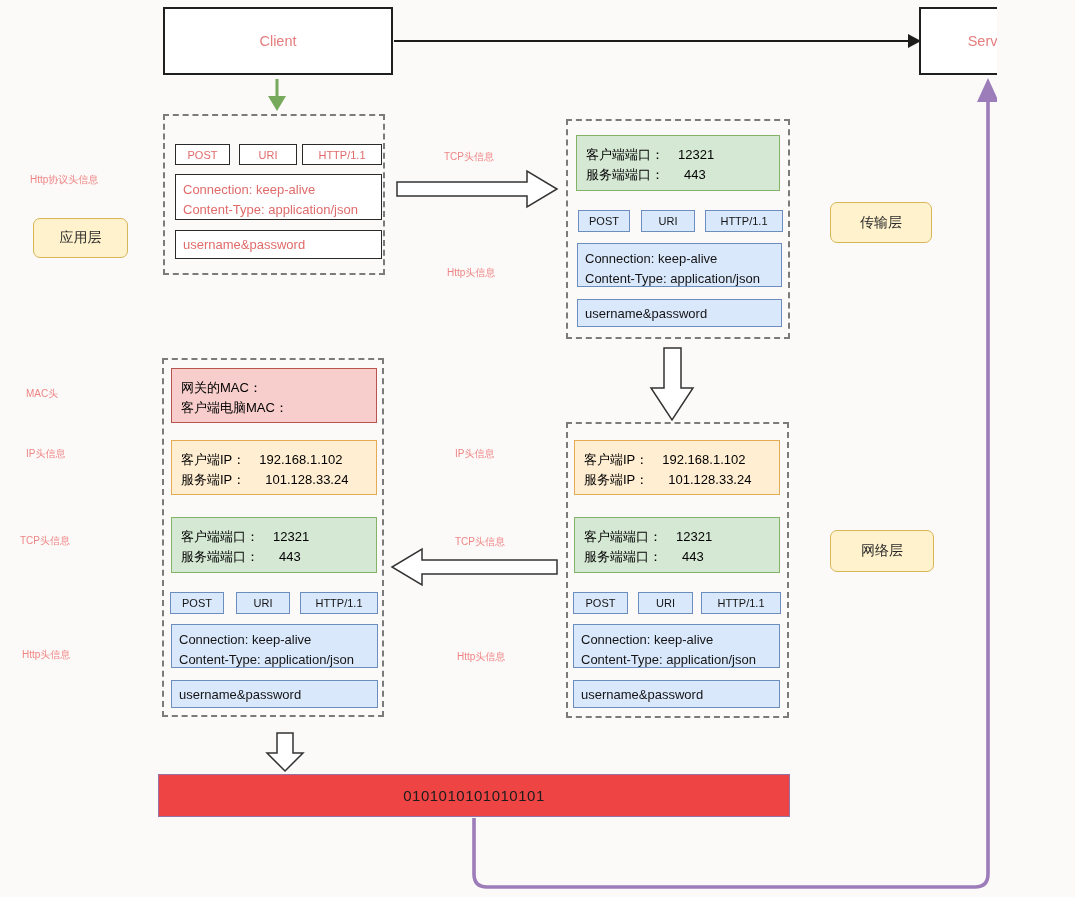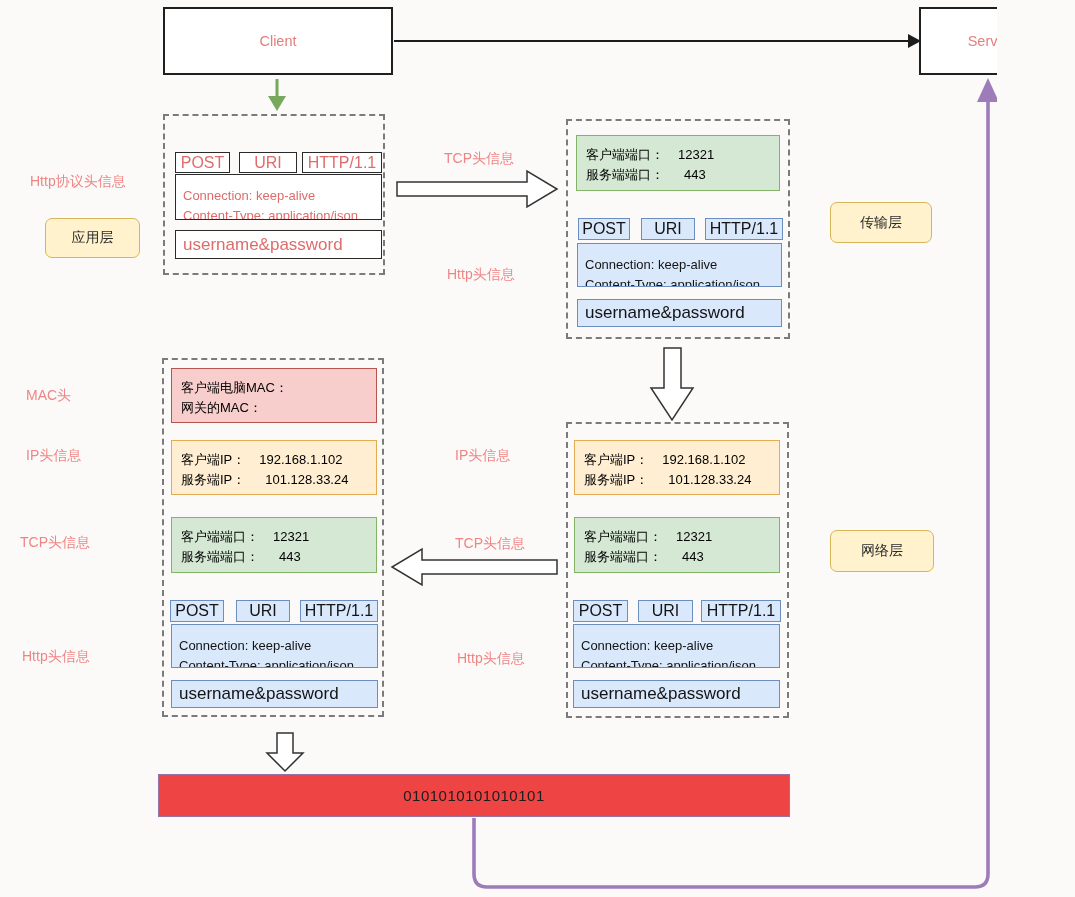--- a/index.html
+++ b/index.html
@@ -7,33 +7,33 @@
   body { font-family:"Liberation Sans","DejaVu Sans",sans-serif; }
   .canvas { position:relative; width:997px; height:897px; background:#fcfaf9; overflow:hidden; }
   .abs { position:absolute; }
   .svg-layer { position:absolute; left:0; top:0; width:1075px; height:897px; pointer-events:none; }
 
   .node { border:2px solid #1f1f1f; background:#ffffff; display:flex; align-items:center; justify-content:center;
           color:#e57d7d; font-size:14.5px; }
 
   .dashedbox { border:2px dashed #7b7b7b; background:transparent; }
 
-  .red-label { color:#ee8585; font-size:14px; white-space:nowrap; }
+  .red-label { color:#ee8585; font-size:10px; white-space:nowrap; }
 
   .yellow-tag { background:#fff2cc; border:1.5px solid #d6b656; border-radius:7px; display:flex; align-items:center;
                 justify-content:center; font-size:14px; color:#2b2b2b; }
 
-  .pill { display:flex; align-items:center; justify-content:center; font-size:16px; white-space:nowrap;margin-top:8px; }
+  .pill { display:flex; align-items:center; justify-content:center; font-size:11px; white-space:nowrap; }
   .pillw { background:#ffffff; border:1.5px solid #2a2a2a; color:#e06b6b; }
   .pillb { background:#dae8fc; border:1px solid #6c8ebf; color:#141414; }
 
-  .msg { font-size:13px; line-height:20px; padding:11px 0 0 7px; white-space:nowrap; overflow:hidden; }
+  .msg { font-size:13px; line-height:20px; padding:5px 0 0 7px; white-space:nowrap; overflow:hidden; }
   .msgw { background:#ffffff; border:1.5px solid #2a2a2a; color:#e06b6b; }
   .msgb { background:#dae8fc; border:1px solid #6c8ebf; color:#141414; }
-  .msg1 { display:flex; align-items:center; padding:0 0 0 7px; font-size:17px; white-space:nowrap; }
+  .msg1 { display:flex; align-items:center; padding:0 0 0 7px; font-size:13px; white-space:nowrap; }
 
   .panel { font-size:13px; color:#000000; line-height:20px; padding:9px 0 0 9px; white-space:nowrap; overflow:hidden; }
   .panel-green  { background:#d5e8d4; border:1px solid #82b366; }
   .panel-orange { background:#ffeed2; border:1.5px solid #e2ab54; }
   .panel-pink   { background:#f8cecc; border:1px solid #b85450; }
   .val1 { margin-left:14px; }
   .val2 { margin-left:20px; }
 
   .purple-bar { background:#ef4444; border:1.5px solid #9673a6; display:flex; align-items:center; justify-content:center;
                 font-size:15px; color:#1c1c1c; letter-spacing:0.5px; }
@@ -70,21 +70,21 @@
   <div class="abs edge-mark" style="left:1066px; top:239px; width:9px; height:14px;"></div>
 
   <div class="abs node" style="left:163px; top:7px; width:230px; height:68px;">
     <span>Client</span>
   </div>
   <div class="abs node" style="left:919px; top:7px; width:140px; height:68px;">
     <span>Server</span>
   </div>
 
   <div class="abs red-label" style="left:30px; top:173px;">Http协议头信息</div>
-  <div class="abs yellow-tag" style="left:45px; top:218px; width:95px; height:40px;">
+  <div class="abs yellow-tag" style="left:33px; top:218px; width:95px; height:40px;">
     <span>应用层</span>
   </div>
   <div class="abs red-label" style="left:26px; top:387px;">MAC头</div>
   <div class="abs red-label" style="left:26px; top:447px;">IP头信息</div>
   <div class="abs red-label" style="left:20px; top:534px;">TCP头信息</div>
   <div class="abs red-label" style="left:22px; top:648px;">Http头信息</div>
 
   <div class="abs red-label" style="left:444px; top:150px;">TCP头信息</div>
   <div class="abs red-label" style="left:447px; top:266px;">Http头信息</div>
   <div class="abs red-label" style="left:455px; top:447px;">IP头信息</div>
@@ -139,22 +139,22 @@
       <div>Connection: keep-alive</div>
       <div>Content-Type: application/json</div>
     </div>
     <div class="abs msg1 msgb" style="left:9px; top:178px; width:205px; height:28px;">
       <span>username&amp;password</span>
     </div>
   </div>
 
   <div class="abs dashedbox" style="left:162px; top:358px; width:222px; height:359px;">
     <div class="abs panel panel-pink" style="left:7px; top:8px; width:206px; height:55px;">
+      <div>网关的MAC：</div>
       <div>客户端电脑MAC：</div>
-      <div>网关的MAC：</div>
     </div>
     <div class="abs panel panel-orange" style="left:7px; top:80px; width:206px; height:55px;">
       <div>
         <span>客户端IP：</span><span class="val1">192.168.1.102</span>
       </div>
       <div>
         <span>服务端IP：</span><span class="val2">101.128.33.24</span>
       </div>
     </div>
     <div class="abs panel panel-green" style="left:7px; top:157px; width:206px; height:56px;">

